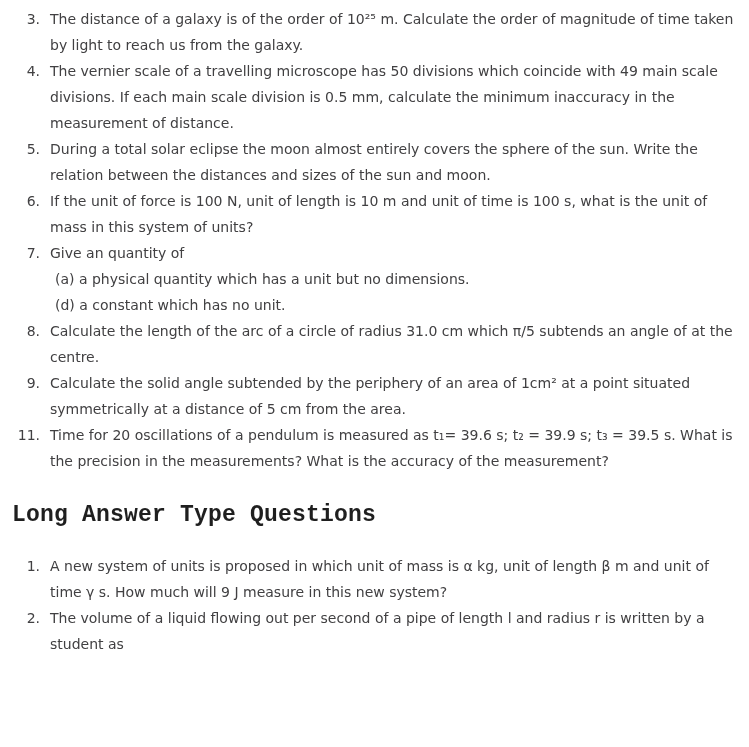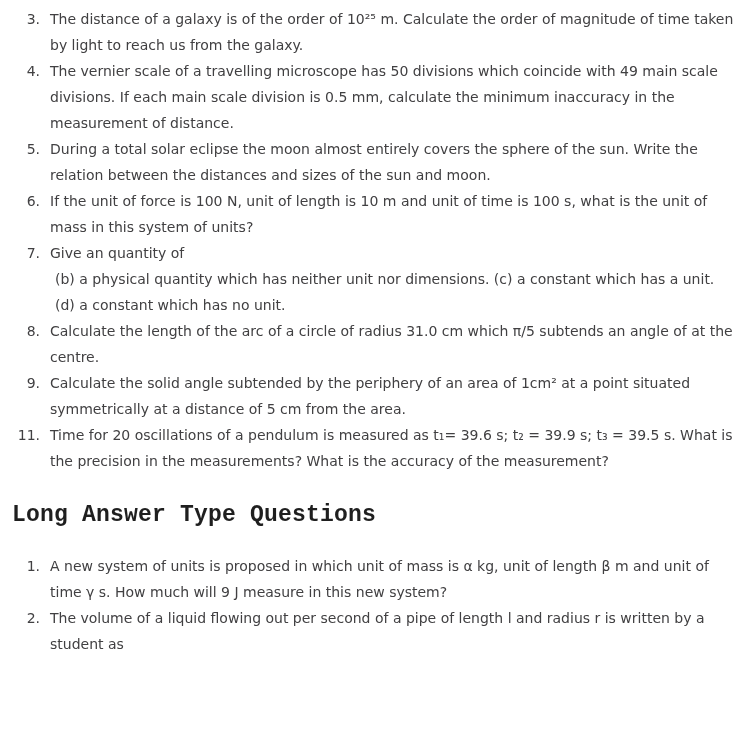--- a/index.html
+++ b/index.html
@@ -76,21 +76,21 @@
 
     <div class="q-item">
       <span class="q-num">6.</span>
       <span class="q-text">If the unit of force is 100 N, unit of length is 10 m and unit of time is 100 s, what is the unit of mass in this system of units?</span>
     </div>
 
     <div class="q-item">
       <span class="q-num">7.</span>
       <span class="q-text">
         <div>Give an quantity of</div>
-        <div class="sub-line">(b) a physical quantity which has neither unit nor dimensions. (c) a constant which has a unit.</div>
+        <div class="sub-line">(a) a physical quantity which has a unit but no dimensions.</div>
         <div class="sub-line">(d) a constant which has no unit.</div>
       </span>
     </div>
 
     <div class="q-item">
       <span class="q-num">8.</span>
       <span class="q-text">Calculate the length of the arc of a circle of radius 31.0 cm which π/5 subtends an angle of at the centre.</span>
     </div>
 
     <div class="q-item">

